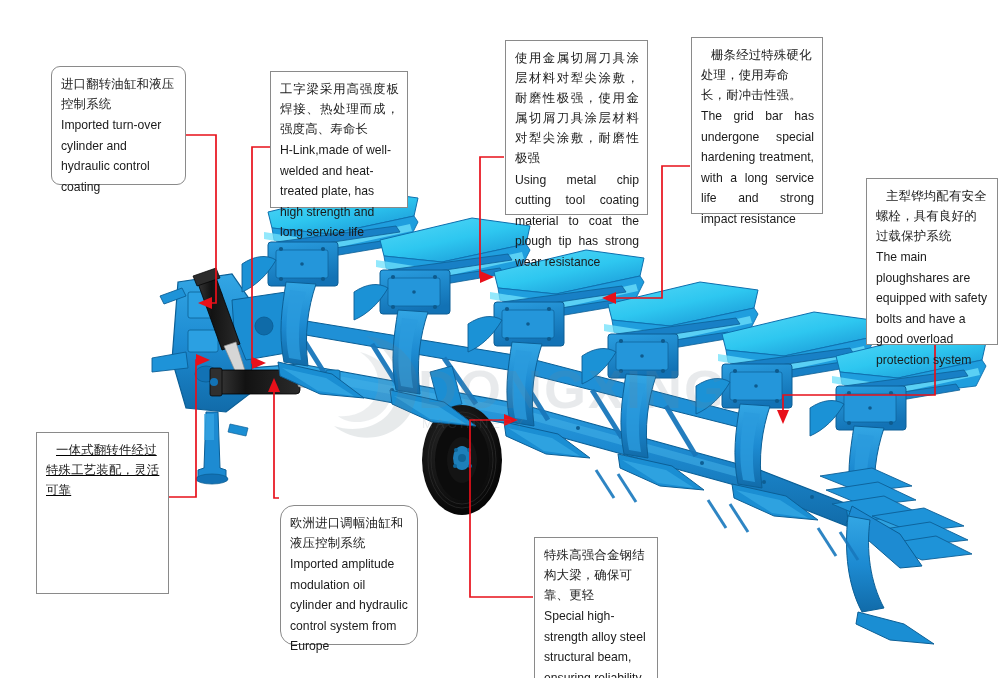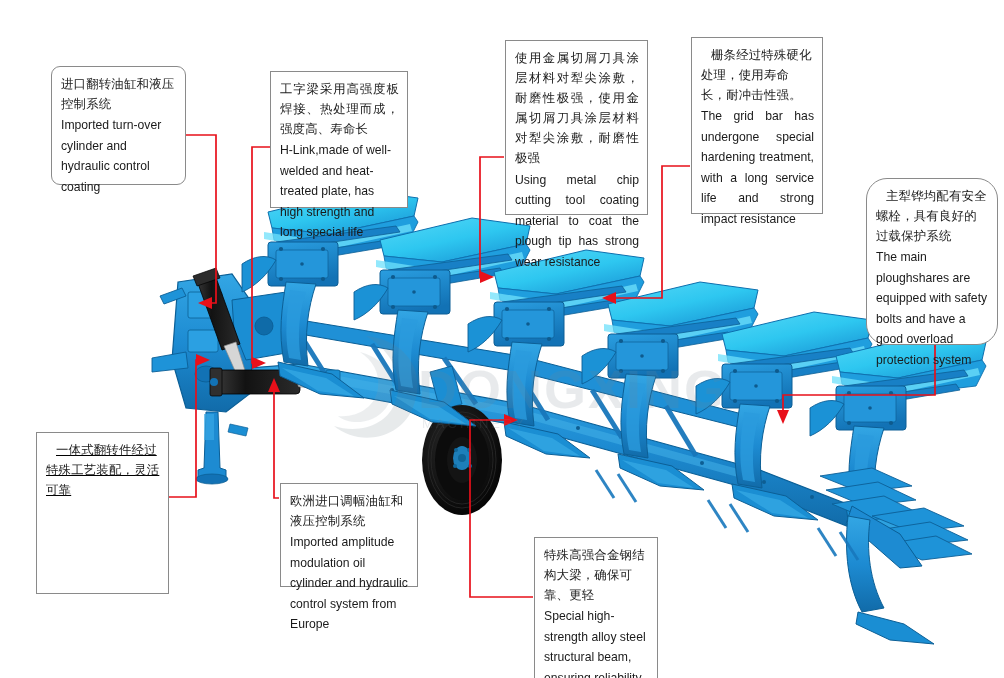--- a/index.html
+++ b/index.html
@@ -287,43 +287,43 @@
     </g>
   </svg>
 
   <div class="callout" style="left:51px;top:66px;width:135px;height:119px;border-radius:9px;">
     <p class="cn">进口翻转油缸和液压控制系统</p>
     <p class="en">Imported turn-over cylinder and hydraulic control coating</p>
   </div>
 
   <div class="callout" style="left:270px;top:26px;width:138px;height:137px;margin-top:45px;">
     <p class="cn just">工字梁采用高强度板焊接、热处理而成，强度高、寿命长</p>
-    <p class="en">H-Link,made of well-welded and heat-treated plate, has high strength and long special life</p>
+    <p class="en">H-Link,made of well-welded and heat-treated plate, has high strength and long service life</p>
   </div>
 
   <div class="callout" style="left:691px;top:37px;width:132px;height:177px;">
     <p class="cn ind">栅条经过特殊硬化处理，使用寿命长，耐冲击性强。</p>
     <p class="en just">The grid bar has undergone special hardening treatment, with a long service life and strong impact resistance</p>
   </div>
 
   <div class="callout" style="left:505px;top:40px;width:143px;height:175px;">
     <p class="cn just">使用金属切屑刀具涂层材料对犁尖涂敷，耐磨性极强，使用金属切屑刀具涂层材料对犁尖涂敷，耐磨性极强</p>
     <p class="en just">Using metal chip cutting tool coating material to coat the plough tip has strong wear resistance</p>
   </div>
 
-  <div class="callout" style="left:866px;top:178px;width:132px;height:167px;border-radius:21px;">
+  <div class="callout" style="left:866px;top:178px;width:132px;height:167px;">
     <p class="cn ind">主犁铧均配有安全螺栓，具有良好的过载保护系统</p>
     <p class="en">The main ploughshares are equipped with safety bolts and have a good overload protection system</p>
   </div>
 
   <div class="callout" style="left:36px;top:432px;width:133px;height:162px;text-decoration:underline;">
     <p class="cn ind">一体式翻转件经过特殊工艺装配，灵活可靠</p>
   </div>
 
-  <div class="callout" style="left:280px;top:483px;width:138px;height:104px;">
+  <div class="callout" style="left:280px;top:505px;width:138px;height:140px;border-radius:14px;">
     <p class="cn">欧洲进口调幅油缸和液压控制系统</p>
     <p class="en">Imported amplitude modulation oil cylinder and hydraulic control system from Europe</p>
   </div>
 
   <div class="callout" style="left:534px;top:537px;width:124px;height:167px;">
     <p class="cn">特殊高强合金钢结构大梁，确保可靠、更轻</p>
     <p class="en">Special high-strength alloy steel structural beam, ensuring reliability and lightness</p>
   </div>
 
 </div>

